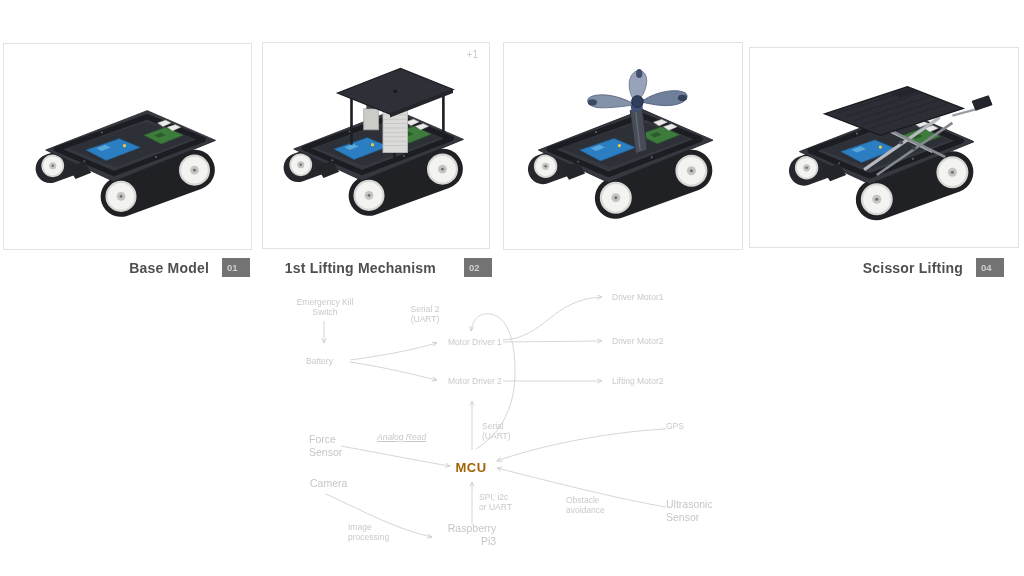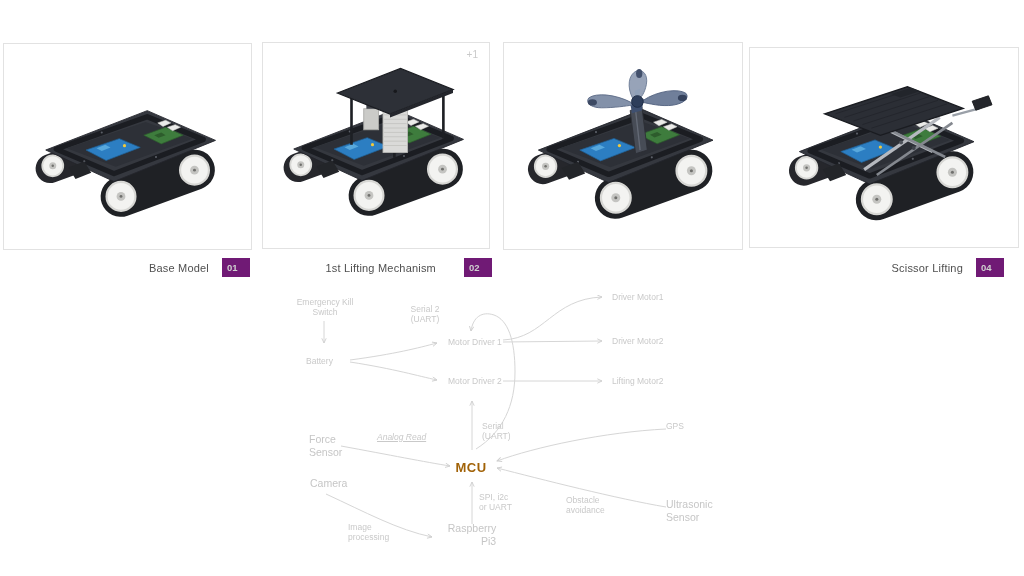--- a/index.html
+++ b/index.html
@@ -12,22 +12,22 @@
   #card2{left:262px;top:42px;width:228px;height:207px;}
   #card3{left:503px;top:42px;width:240px;height:208px;}
   #card4{left:749px;top:47px;width:270px;height:201px;}
   .plus-overlay{position:absolute;top:6px;right:11px;font-size:10px;color:#c9c9c9;}
   
   .caption{position:absolute;display:flex;align-items:center;gap:13px;height:19px;}
   #cap1{right:774px;top:258px;}
   #cap2{right:532px;top:258px;gap:28px;}
   #cap3{right:278px;top:255px;}
   #cap4{right:20px;top:258px;margin-left:36px;}
-  .cap-label{font-weight:normal;font-size:11px;color:#4f4f4f;letter-spacing:.2px;white-space:nowrap;}
-  .badge{width:28px;height:19px;background:#701a75;color:#cfcfcf;font-size:9.5px;font-weight:bold;
+  .cap-label{font-weight:bold;font-size:14px;color:#4f4f4f;letter-spacing:.2px;white-space:nowrap;}
+  .badge{width:28px;height:19px;background:#737373;color:#cfcfcf;font-size:9.5px;font-weight:bold;
          display:flex;align-items:center;box-sizing:border-box;padding-left:5px;}
   
   .wires{position:absolute;left:0;top:0;width:1024px;height:576px;}
   .dl{position:absolute;color:#c9c9c9;font-size:8.5px;line-height:10px;white-space:nowrap;}
   .dl.c{transform:translateX(-50%);text-align:center;}
   .dl.lg{font-size:10.5px;line-height:12.5px;color:#c6c6c6;}
   .mcu-label{position:absolute;transform:translate(-50%,-50%);font-weight:bold;font-size:13px;
              color:#a16207;letter-spacing:.5px;}
   .ul{text-decoration:underline;}
   .defs-svg{position:absolute;width:0;height:0;}

